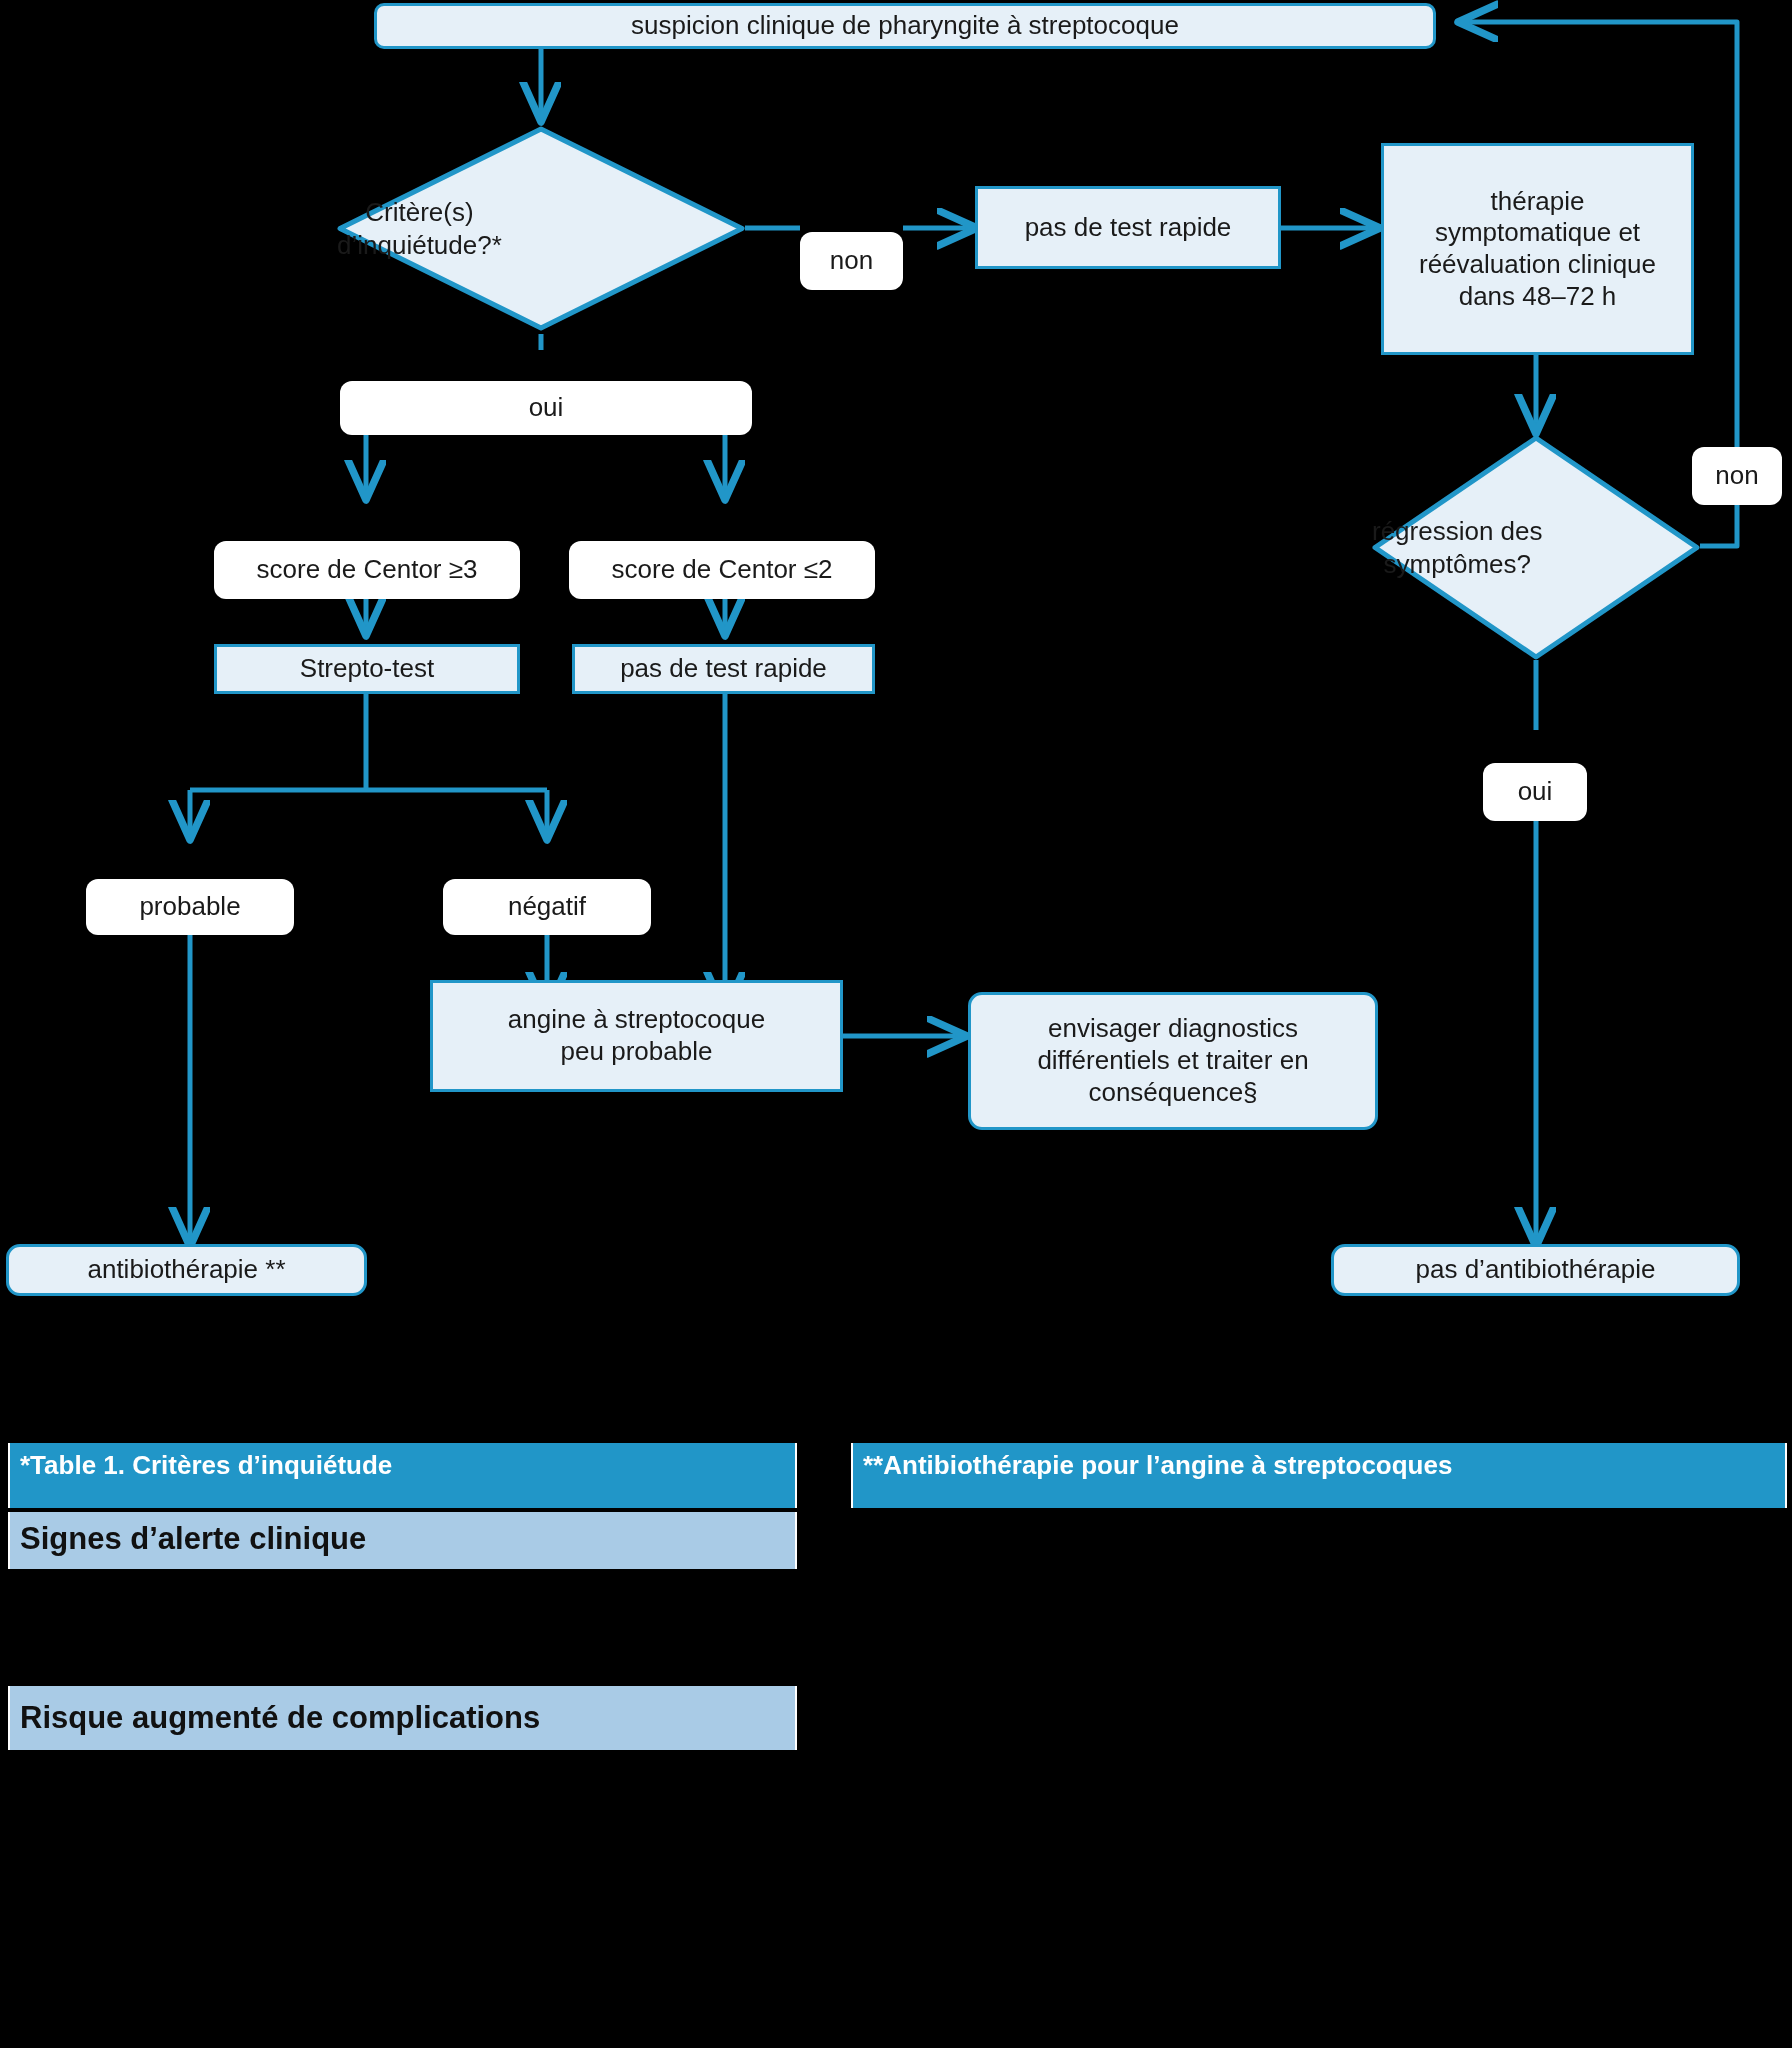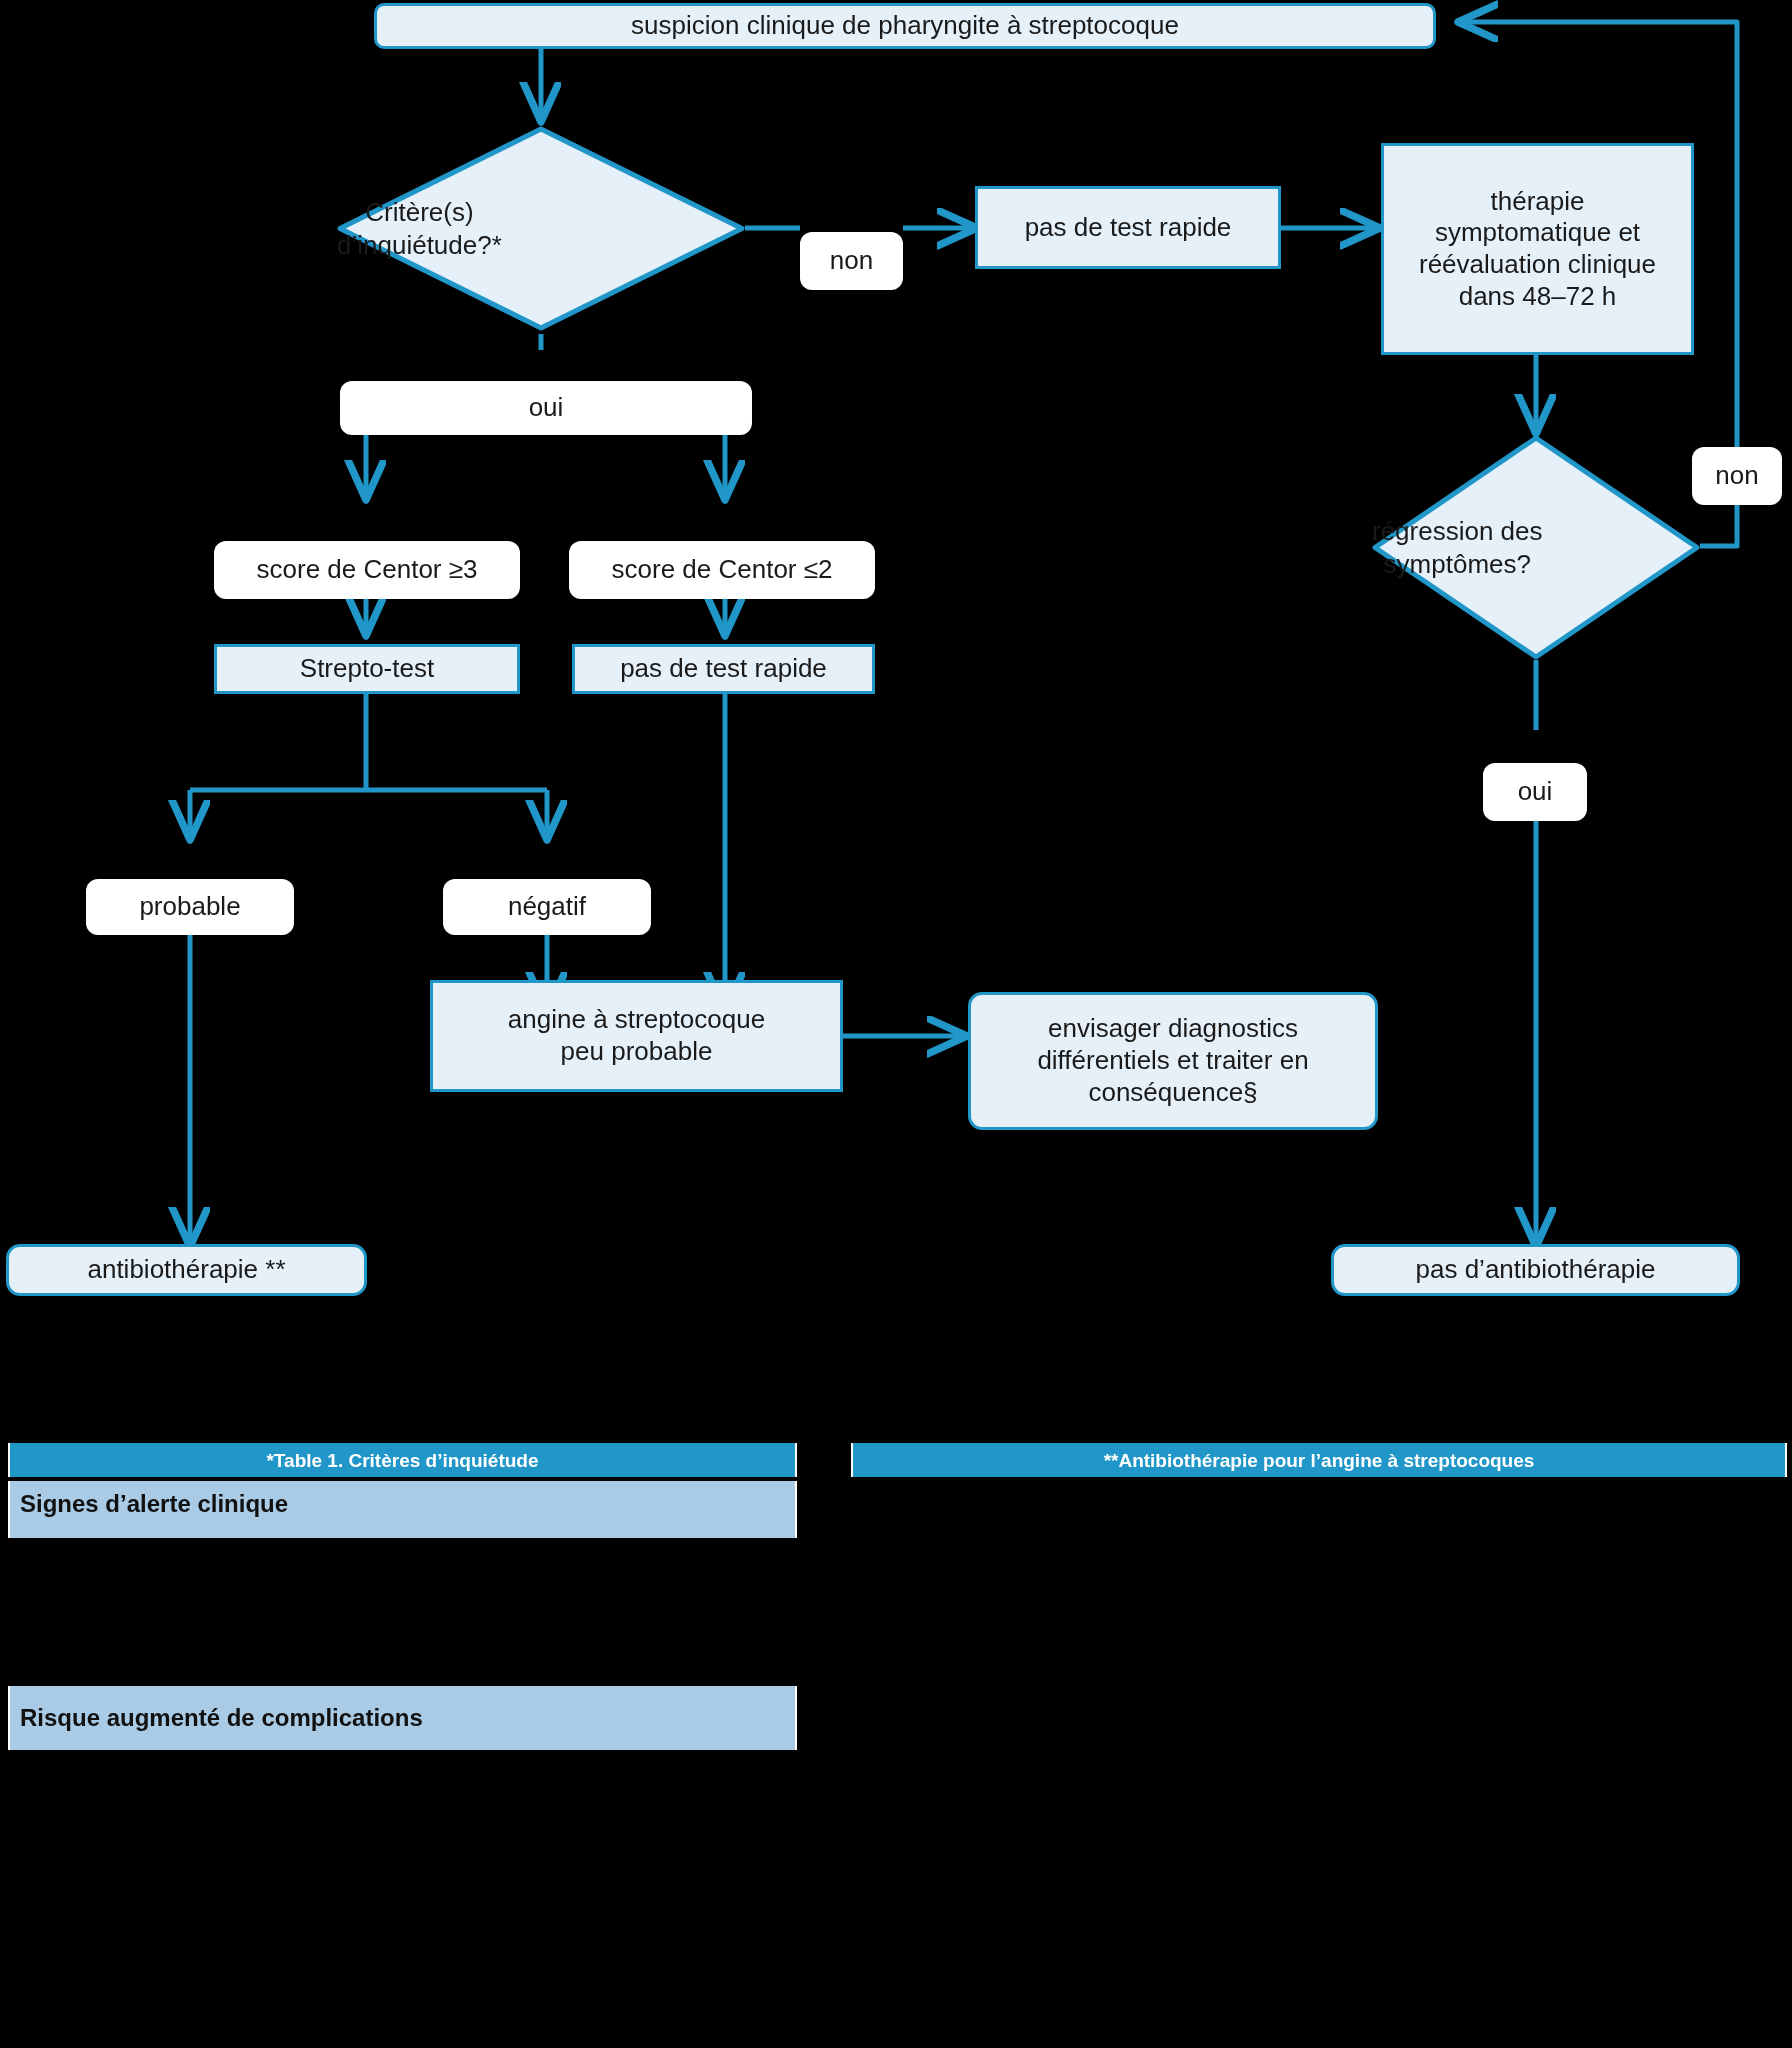--- a/index.html
+++ b/index.html
@@ -77,32 +77,31 @@
     line-height: 1.25;
     white-space: pre-line;
   }
 
   
   .tbl { position: absolute; box-sizing: border-box; }
   .tbl-head {
     background: #2196c8;
     color: #ffffff;
     font-weight: bold;
-    font-size: 19px;
-    padding: 7px 10px 5px 10px;
+    font-size: 26px;
+    padding: 7px 10px 27px 10px;
     box-sizing: border-box;
     border-left: 2px solid #ffffff;
     border-right: 2px solid #ffffff;
-    text-align: center;
   }
   .tbl-sub {
     background: #a9cbe6;
     color: #111111;
     font-weight: bold;
-    font-size: 24px;
+    font-size: 31px;
     box-sizing: border-box;
     padding: 9px 10px;
     border-left: 2px solid #ffffff;
     border-right: 2px solid #ffffff;
   }
 </style>
 </head>
 <body>
 
 <div id="canvas">

